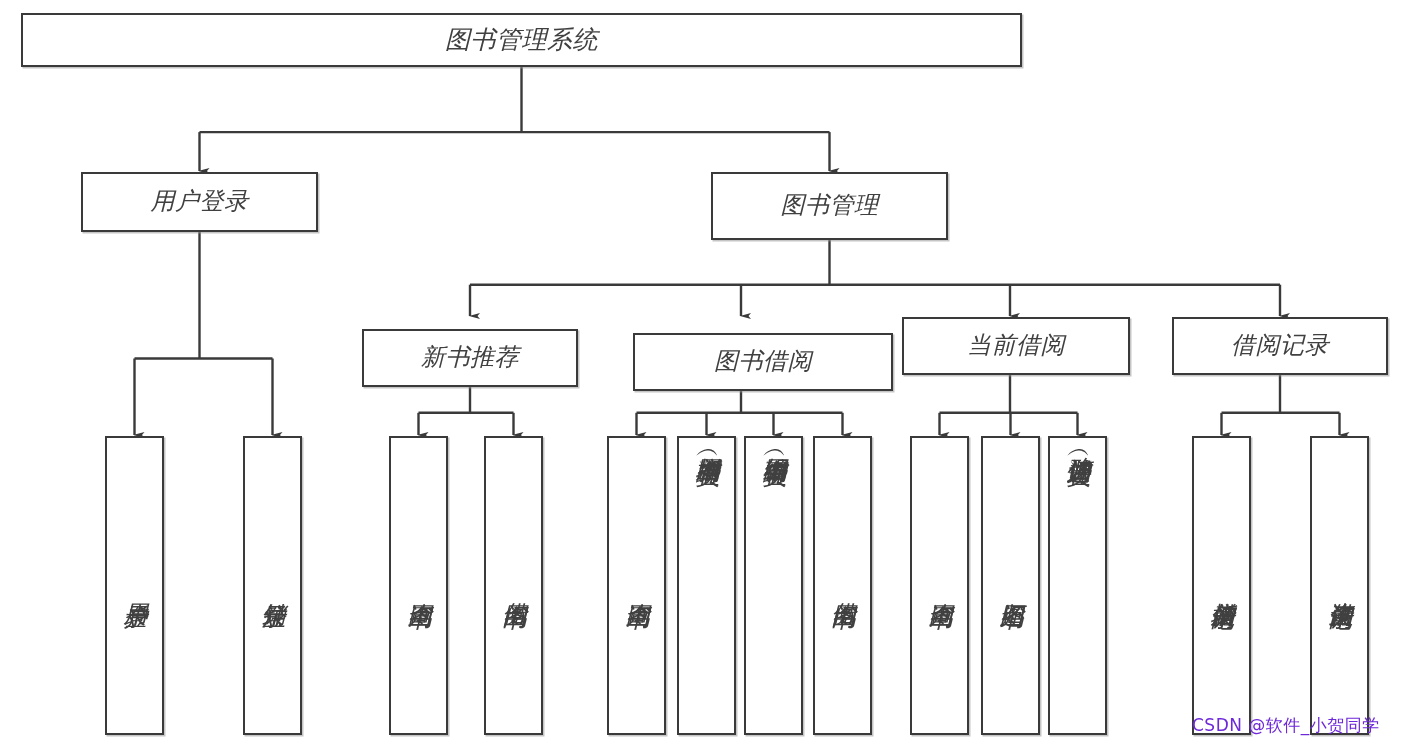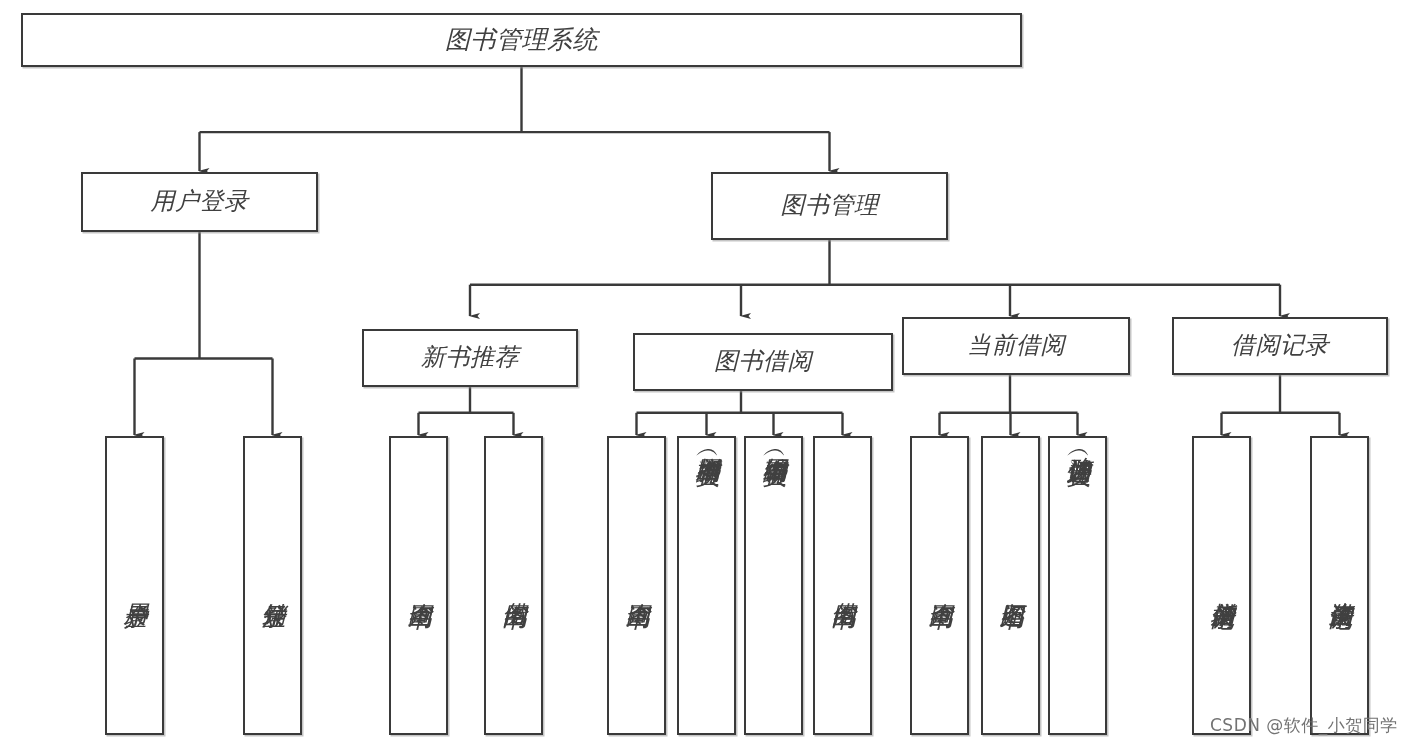--- a/index.html
+++ b/index.html
@@ -177,15 +177,15 @@
         <span class="label">确认归还（管理员）</span>
       </div>
       <div class="node vert centerv" style="left: 1192px; top: 436px; width: 59px; height: 299px;">
         <span class="label">新增借阅记录</span>
       </div>
       <div class="node vert centerv" style="left: 1310px; top: 436px; width: 59px; height: 299px;">
         <span class="label">查询借阅记录</span>
       </div>
     </div>
 
-  <div class="watermark" style="left: 1192px; top: 714px; color: #737373; padding-left: 18px;">CSDN @软件_小贺同学</div>
+  <div class="watermark" style="left: 1192px; top: 714px; color: #6d28d9;">CSDN @软件_小贺同学</div>
 
 </div>
 
 </body></html>

